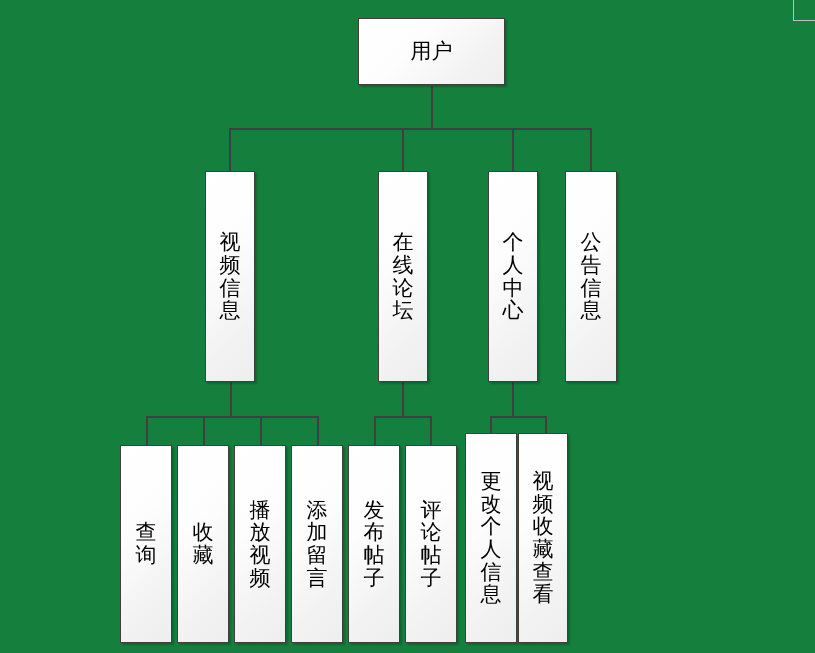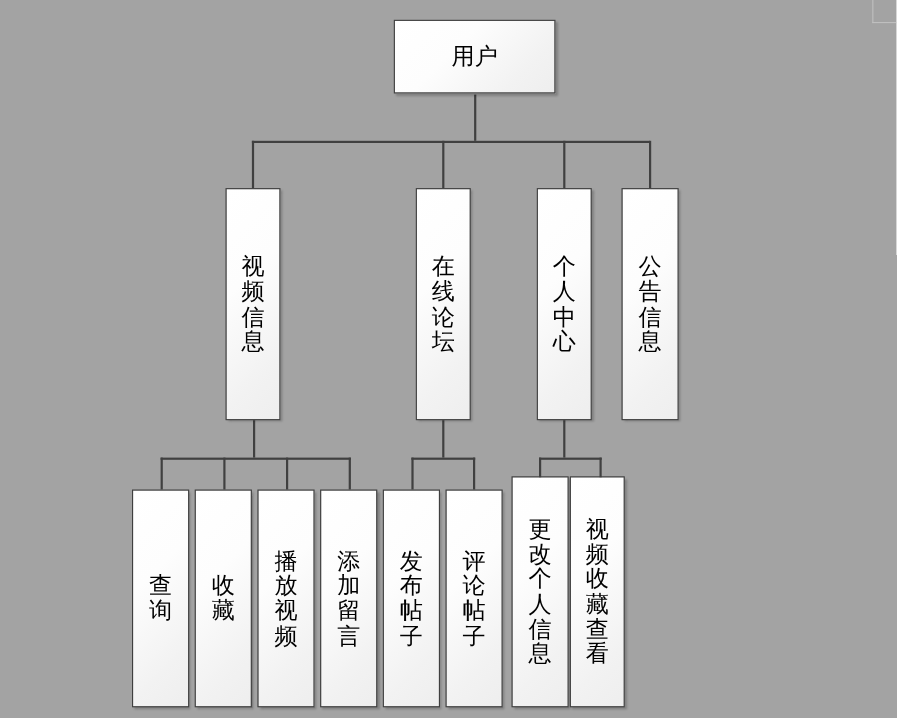--- a/index.html
+++ b/index.html
@@ -7,21 +7,21 @@
     padding: 0;
     background: #ffffff;
   }
   body {
     font-family: "DejaVu Sans", "Liberation Sans", sans-serif;
   }
   #canvas {
     position: relative;
     width: 815px;
     height: 653px;
-    background: #a3a3a3;
+    background: #15803d;
     overflow: hidden;
   }
   
   .node {
     position: absolute;
     box-sizing: border-box;
     border: 1px solid #3f3f3f;
     background: linear-gradient(135deg, #ffffff 0%, #fdfdfd 38%, #f2f2f2 78%, #eeeeee 100%);
     box-shadow: 2px 2px 2px rgba(0,0,0,0.22);
     display: flex;

